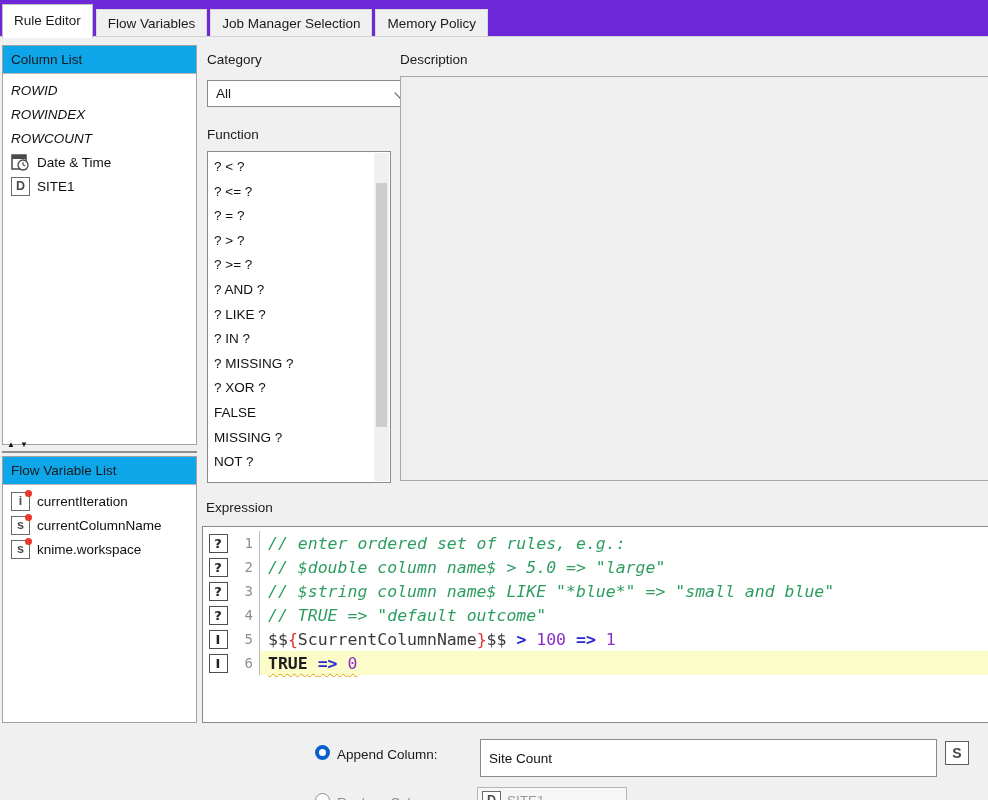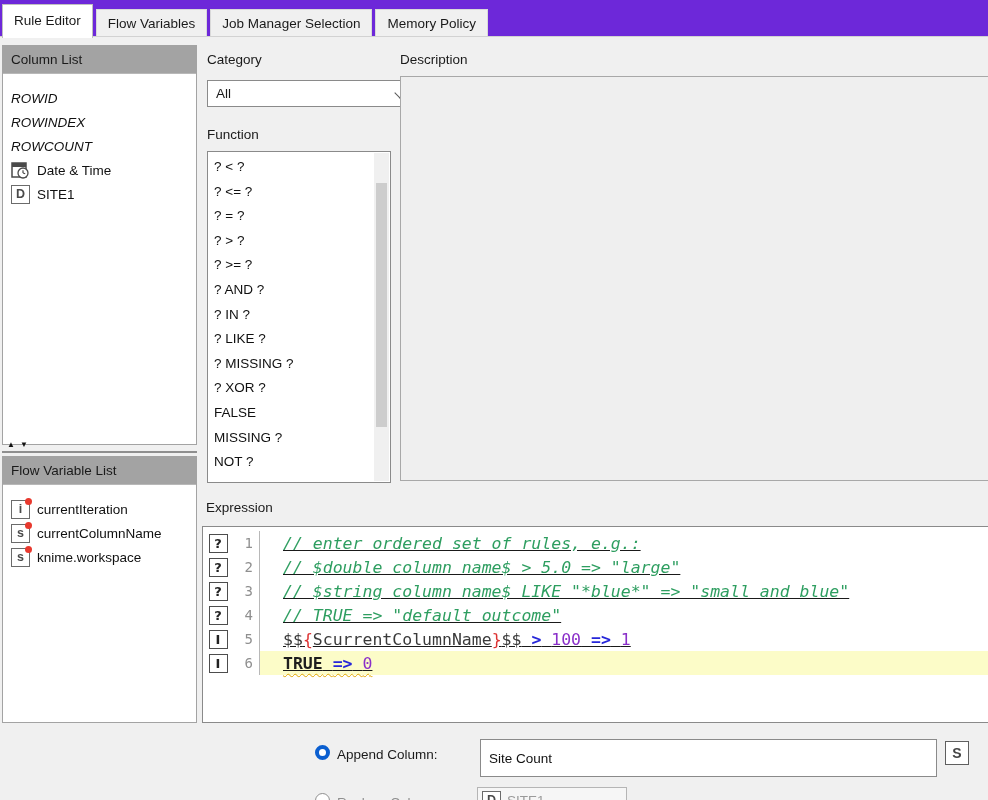--- a/index.html
+++ b/index.html
@@ -12,26 +12,26 @@
   .tabbar{position:absolute;left:0;top:0;width:988px;height:37px;background:#6d28d9;
           display:flex;align-items:flex-end;padding-left:2px;box-sizing:border-box;}
   .tabbar::after{content:"";position:absolute;left:0;right:0;bottom:0;height:1px;background:#d2d2d2;z-index:1;}
   .tab{position:relative;z-index:0;height:28px;line-height:27px;box-sizing:border-box;
        border:1px solid #d9d9d9;border-bottom:none;background:#f0f0f0;
        padding:0 11px;margin-right:3px;font-size:13.5px;white-space:nowrap;}
   .tab.active{z-index:2;height:34px;line-height:32px;background:#ffffff;border-color:#bfbfbf;margin-bottom:-1px;}
 
   
   .panel{position:absolute;left:2px;width:195px;box-sizing:border-box;
-         border:1px solid #a3a3a3;background:#a3a3a3;}
+         border:1px solid #a3a3a3;background:#0ea5e9;}
   #column-list-panel{top:45px;height:400px;}
   #flow-list-panel{top:456px;height:267px;}
   .panel-title{height:26px;line-height:27px;padding-left:8px;font-size:13.5px;}
   .panel-body{position:absolute;left:0;right:0;top:27px;bottom:0;background:#fff;
-              border-top:1px solid #b8b8b8;overflow:hidden;padding-top:12px;}
+              border-top:1px solid #b8b8b8;overflow:hidden;padding-top:4px;}
   .list-item{height:24px;display:flex;align-items:center;gap:7px;padding-left:8px;
              font-size:13.5px;color:#101010;white-space:nowrap;}
   .list-item.rowkey{font-style:italic;}
   .type-box{width:19px;height:19px;box-sizing:border-box;border:1.5px solid #6b6b6b;background:#fff;
             display:inline-flex;align-items:center;justify-content:center;
             font-weight:bold;font-size:12.5px;color:#4a4a4a;position:relative;flex:0 0 auto;}
   .type-box .dot{position:absolute;top:-3px;right:-3px;width:7px;height:7px;border-radius:50%;background:#e8392e;}
   .dt-icon{width:19px;height:19px;flex:0 0 auto;display:inline-block;}
 
   
@@ -64,22 +64,22 @@
   
   #editor{position:absolute;left:202px;top:526px;width:786px;height:197px;box-sizing:border-box;
           border:1px solid #8a8a8a;border-right:none;background:#fff;overflow:hidden;padding-top:4px;}
   .code-line{display:flex;height:24px;align-items:stretch;}
   .g-icon{width:30px;display:flex;align-items:center;justify-content:center;flex:0 0 auto;}
   .g-box{width:19px;height:19px;box-sizing:border-box;border:1.5px solid #4d4d4d;background:#fff;
          display:flex;align-items:center;justify-content:center;
          font-family:"DejaVu Sans",sans-serif;font-weight:bold;font-size:13px;color:#222;}
   .g-num{width:20px;flex:0 0 auto;text-align:right;padding-right:6px;
          font-family:"DejaVu Sans Mono",monospace;font-size:14px;color:#8f8f8f;line-height:24px;}
-  .code-text{flex:1;border-left:1px solid #b8b8b8;padding-left:23px;display:flex;align-items:center;
-             font-family:"DejaVu Sans Mono",monospace;font-size:16.5px;white-space:pre;text-decoration:underline;}
+  .code-text{flex:1;border-left:1px solid #b8b8b8;padding-left:8px;display:flex;align-items:center;
+             font-family:"DejaVu Sans Mono",monospace;font-size:16.5px;white-space:pre;}
   .code-line.hl .code-text{background:#fcfcc8;}
   .tk-comment{color:#2e9e60;font-style:italic;}
   .tk-var{color:#3a3a3a;}
   .tk-brace{color:#dd3333;}
   .tk-op{color:#2626d9;font-weight:bold;}
   .tk-num{color:#8a2fc9;}
   .tk-key{color:#1e1e1e;font-weight:bold;}
   .tk-plain{color:#222;}
   .sq{text-decoration:underline wavy #dfa400 1px;text-underline-offset:4px;}
 
@@ -168,22 +168,22 @@
 
 <div class="sec-label" id="function-label">Function</div>
 <div class="listbox">
   <div id="fn-items">
       <div class="fn-item">? &lt; ?</div>
       <div class="fn-item">? &lt;= ?</div>
       <div class="fn-item">? = ?</div>
       <div class="fn-item">? &gt; ?</div>
       <div class="fn-item">? &gt;= ?</div>
       <div class="fn-item">? AND ?</div>
+      <div class="fn-item">? LIKE ?</div>
       <div class="fn-item">? IN ?</div>
-      <div class="fn-item">? LIKE ?</div>
       <div class="fn-item">? MISSING ?</div>
       <div class="fn-item">? XOR ?</div>
       <div class="fn-item">FALSE</div>
       <div class="fn-item">MISSING ?</div>
       <div class="fn-item">NOT ?</div>
     </div>
   <div class="vscroll">
     <div class="vthumb"></div>
   </div>
 </div>

